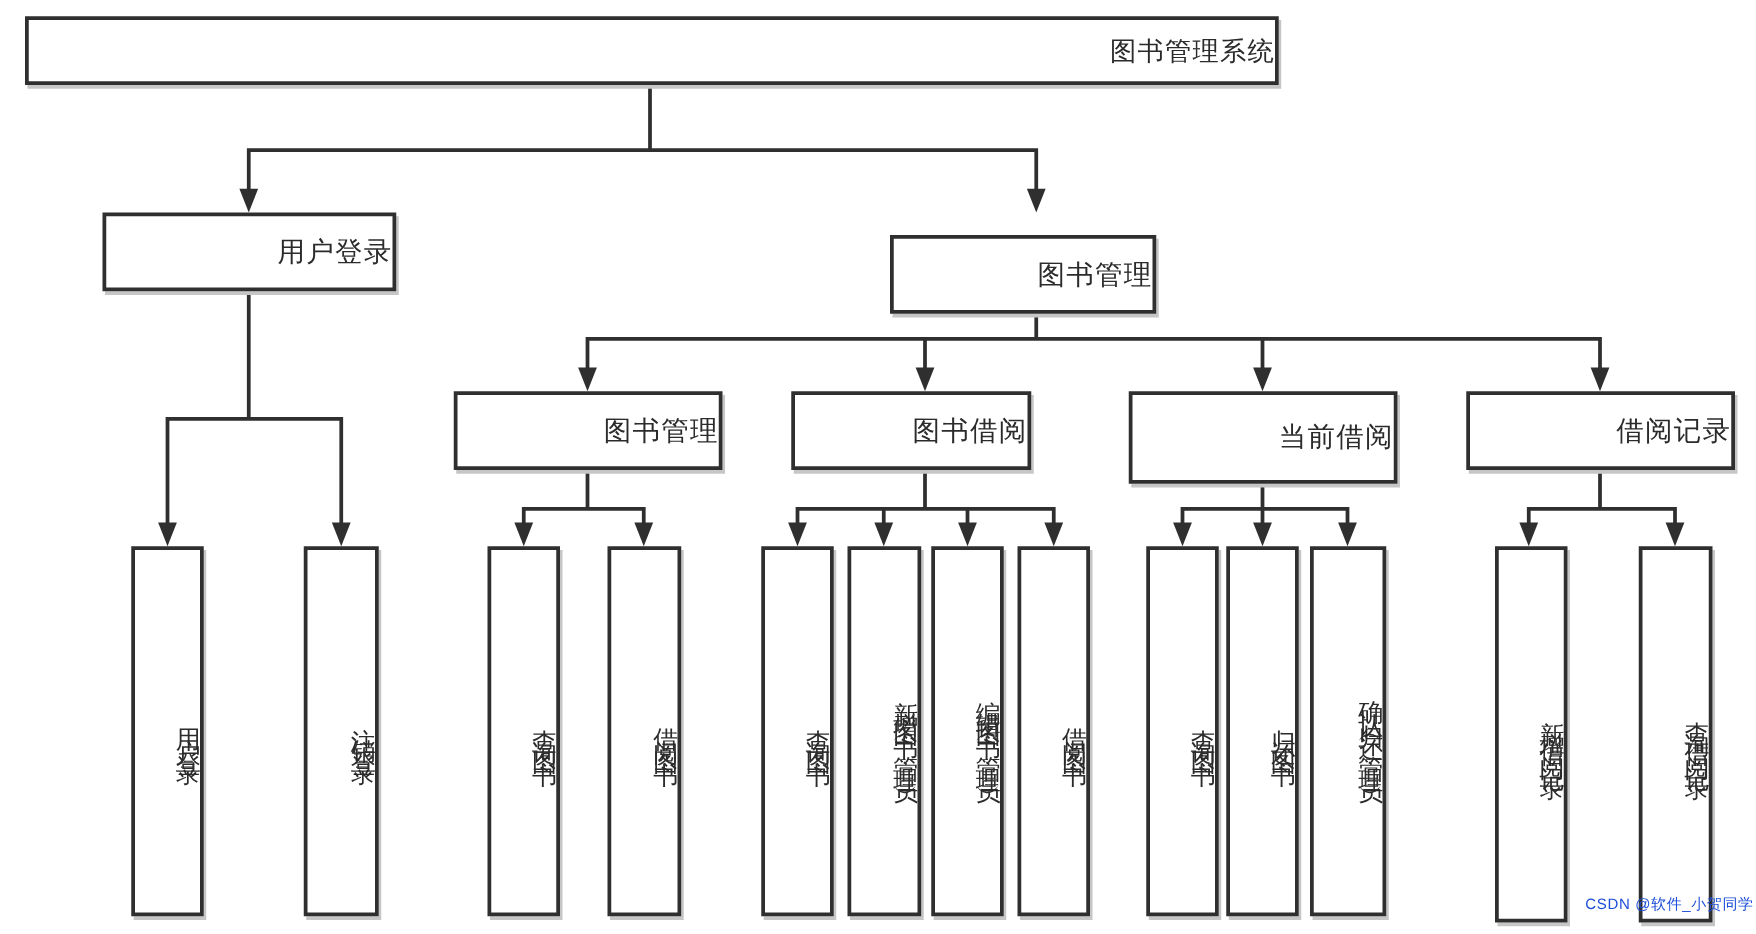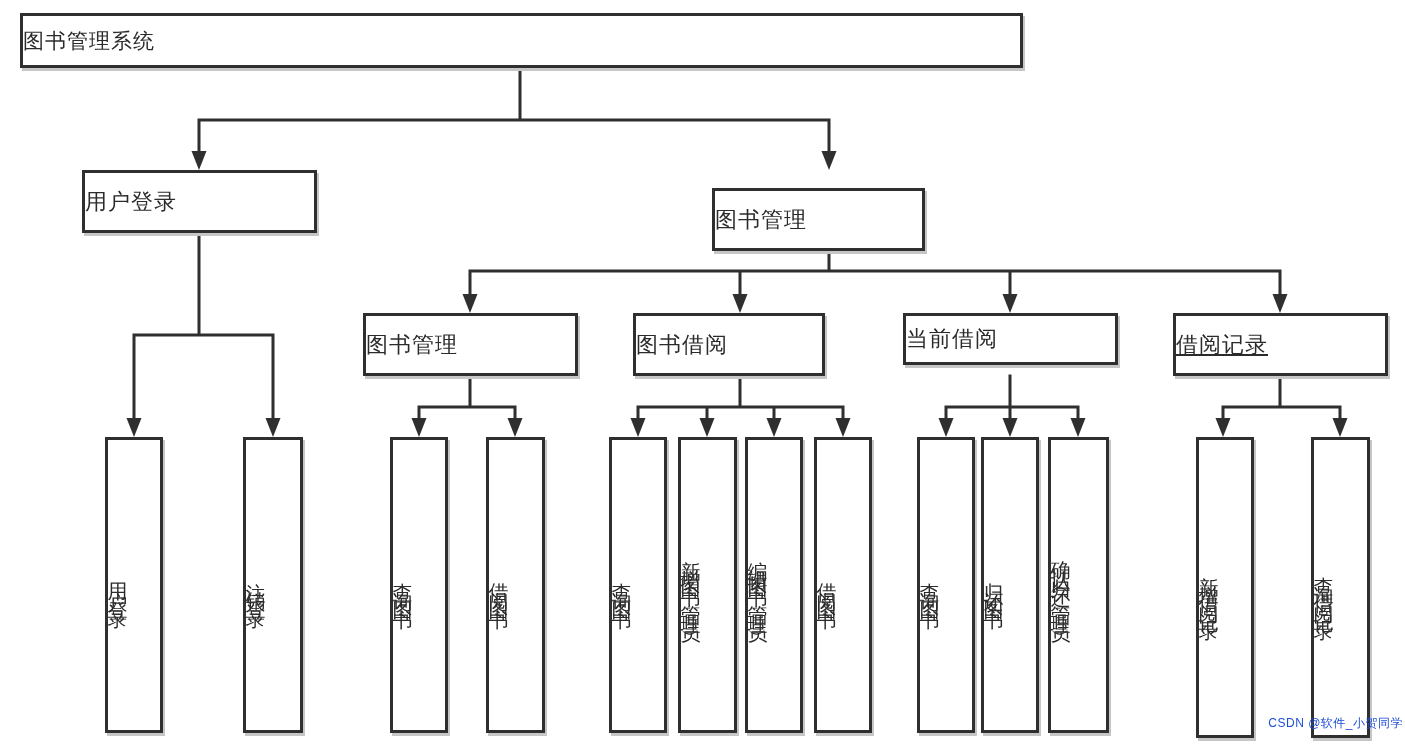--- a/index.html
+++ b/index.html
@@ -22,21 +22,21 @@
     z-index: 1;
   }
   .node {
     position: absolute;
     box-sizing: border-box;
     background: #ffffff;
     border: 3px solid #2f2f2f;
     box-shadow: 2px 3px 0 #c6c6c6;
     display: flex;
     align-items: center;
-    justify-content: flex-start;
+    justify-content: flex-end;
     color: #2b2b2b;
     z-index: 2;
   }
   .node-h {
     font-size: 22px;
     letter-spacing: 1px;
     white-space: nowrap;
   }
   .node-root {
     font-size: 21px;
@@ -108,24 +108,24 @@
   <div class="node node-h" style="left:712px; top:170px; width:213px; height:63px;margin-top:18px;">
     <span>图书管理</span>
   </div>
 
   <div class="node node-h" style="left:363px; top:313px; width:215px; height:63px;">
     <span>图书管理</span>
   </div>
   <div class="node node-h" style="left:633px; top:313px; width:192px; height:63px;">
     <span>图书借阅</span>
   </div>
-  <div class="node node-h" style="left:903px; top:313px; width:215px; height:52px;font-family:Liberation Serif, serif;">
+  <div class="node node-h" style="left:903px; top:313px; width:215px; height:74px;font-family:Liberation Serif, serif;">
     <span>当前借阅</span>
   </div>
-  <div class="node node-h" style="left:1173px; top:313px; width:215px; height:63px;text-decoration:underline;">
+  <div class="node node-h" style="left:1173px; top:313px; width:215px; height:63px;">
     <span>借阅记录</span>
   </div>
 
   <div class="node node-leaf" style="left:105px; top:437px; width:58px; height:296px;">
     <span class="vtext">用户登录</span>
   </div>
   <div class="node node-leaf" style="left:243px; top:437px; width:60px; height:296px;">
     <span class="vtext">注销登录</span>
   </div>
   <div class="node node-leaf" style="left:390px; top:437px; width:58px; height:296px;">

